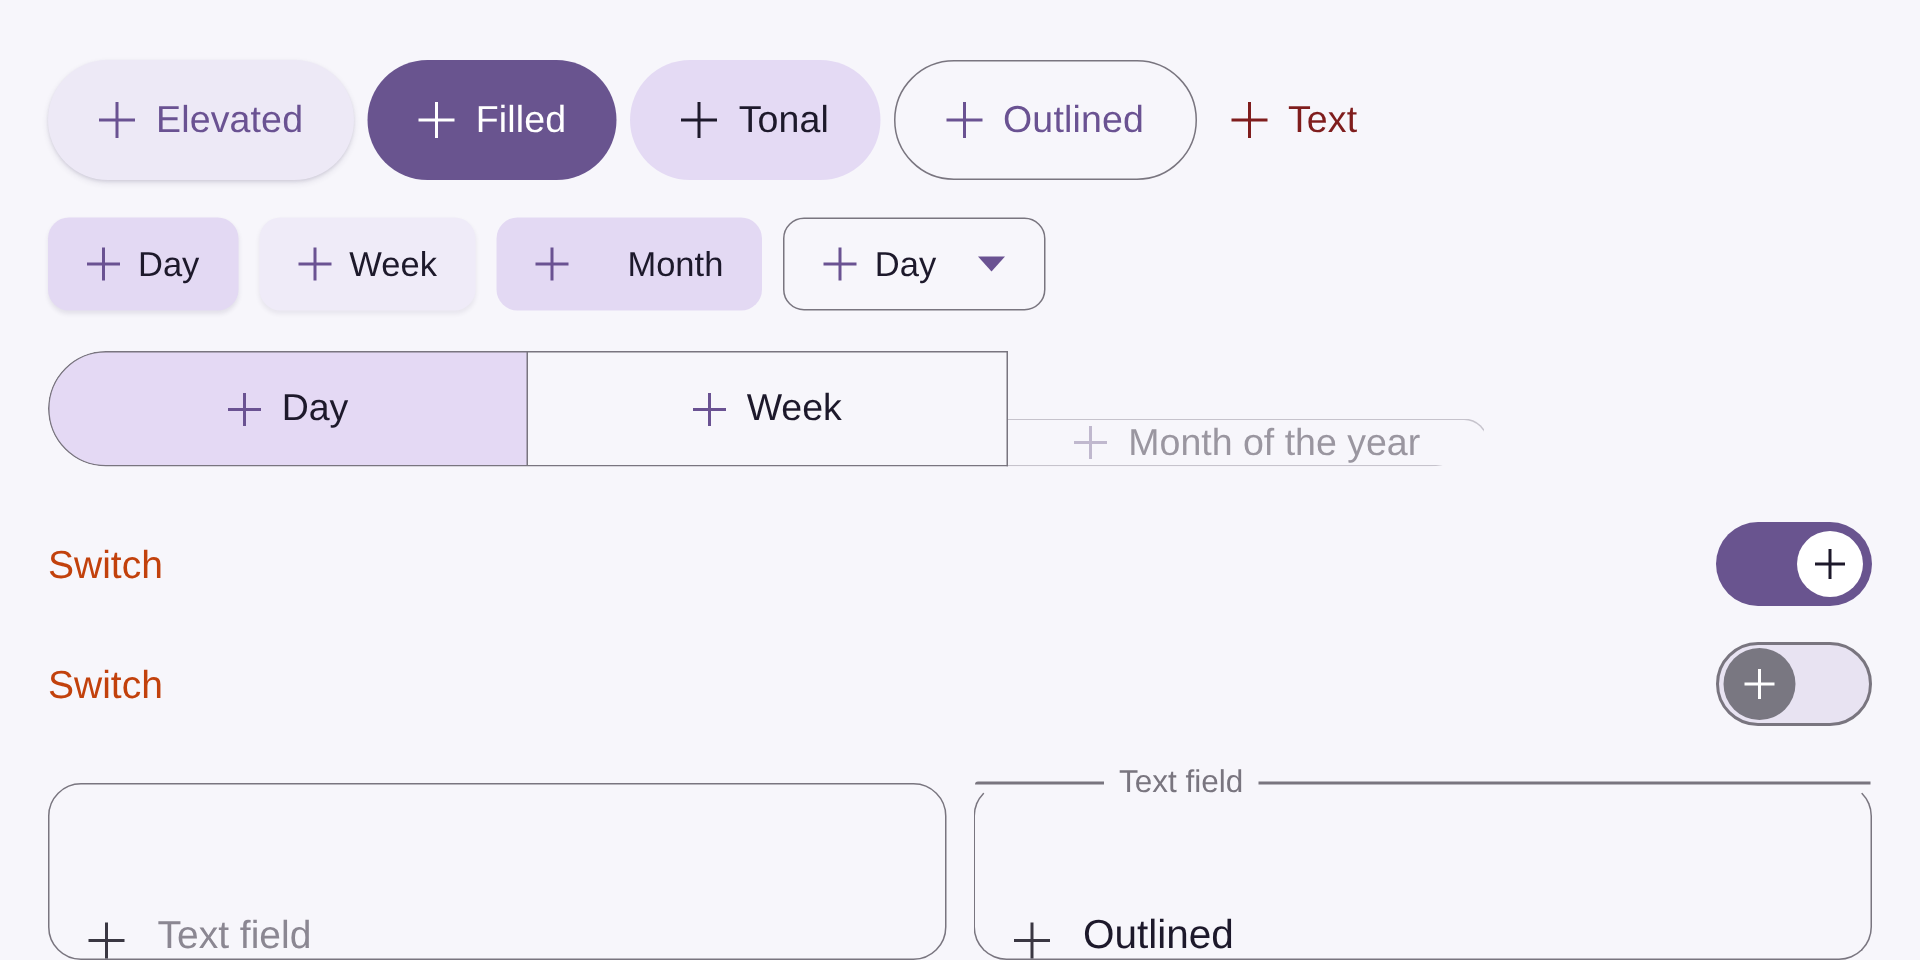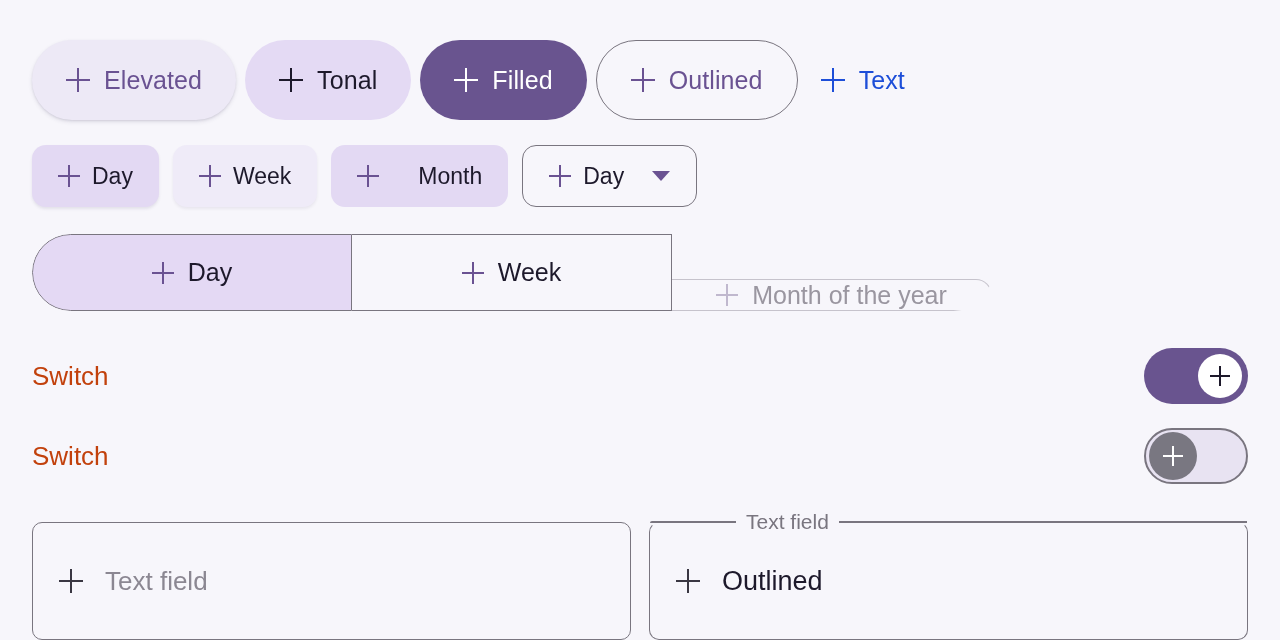--- a/index.html
+++ b/index.html
@@ -84,21 +84,21 @@
     background: #E4DAF4;
     color: #1D192B;
   }
   .btn-outlined {
     background: transparent;
     color: #6A5292;
     border: 1.6px solid #79757F;
   }
   .btn-text {
     background: transparent;
-    color: #1d4ed8;
+    color: #7f1d1d;
     padding: 0 14px;
   }
 
   
   .row-chips {
     position: absolute;
     left: 32px;
     top: 145px;
     display: flex;
     align-items: center;
@@ -259,23 +259,23 @@
     width: 1216px;
     display: flex;
     gap: 18px;
   }
   .field {
     position: relative;
     box-sizing: border-box;
     flex: 1;
     height: 118px;
     border: 1.6px solid #79757F;
-    border-radius: 10px;
-    display: flex;
-    align-items: center;
+    border-radius: 22px;
+    display: flex;
+    align-items: flex-end;
     gap: 22px;
     padding: 0 26px;
     background: transparent;
     cursor: text;
   }
   .field .plus { color: #3A3742; }
   .field-placeholder {
     font-size: 26px;
     color: #8B8792;
   }
@@ -322,28 +322,28 @@
 
 <div class="page">
 
   <div class="row-buttons">
 
     <button class="btn btn-elevated">
       <span class="plus plus-24"></span>
       <span>Elevated</span>
     </button>
 
+    <button class="btn btn-filled">
+      <span class="plus plus-24"></span>
+      <span>Filled</span>
+    </button>
+
     <button class="btn btn-tonal">
       <span class="plus plus-24"></span>
       <span>Tonal</span>
-    </button>
-
-    <button class="btn btn-filled">
-      <span class="plus plus-24"></span>
-      <span>Filled</span>
     </button>
 
     <button class="btn btn-outlined">
       <span class="plus plus-24"></span>
       <span>Outlined</span>
     </button>
 
     <button class="btn btn-text">
       <span class="plus plus-24"></span>
       <span>Text</span>

